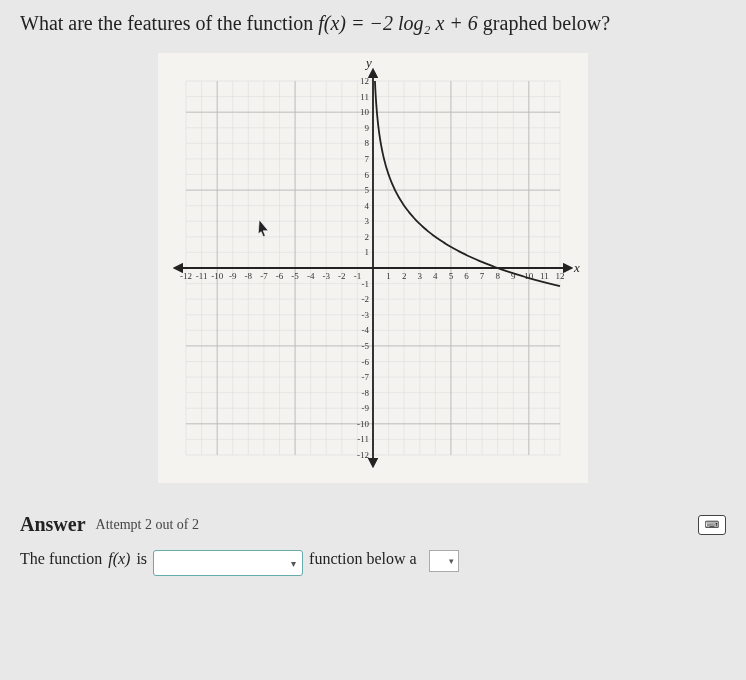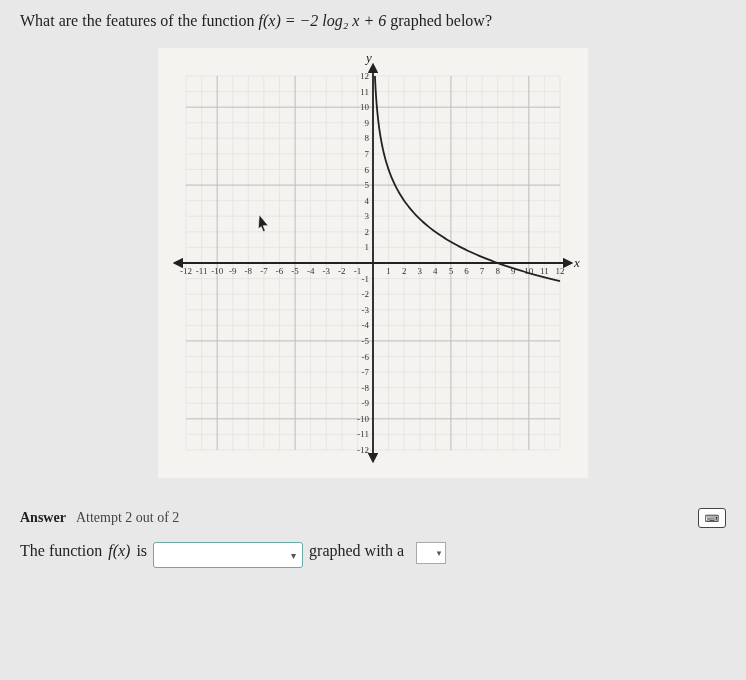--- a/index.html
+++ b/index.html
@@ -1,22 +1,22 @@
 <!DOCTYPE html>
 <html><head>
   <meta charset="utf-8">
   <style>
     * { box-sizing: border-box; margin: 0; padding: 0; }
     body { width: 746px; height: 680px; font-family: Georgia, 'Times New Roman', serif; background: #e8e8e8; padding: 12px 20px; color: #222; }
-    .question { font-size: 16px; margin-bottom: 18px; }
+    .question { font-size: 20px; margin-bottom: 18px; }
     .fn { font-style: italic; }
     .chart-wrap { display: flex; justify-content: center; margin-bottom: 30px; }
     svg.graph { background: #f5f3f0; }
     .answer-row { display: flex; align-items: center; gap: 10px; margin-top: 18px; }
-    .answer-label { font-weight: bold; font-size: 14px; }
+    .answer-label { font-weight: bold; font-size: 20px; }
     .attempt { font-size: 14px; color: #444; text-align: center; }
     .kbd-icon { margin-left: auto; width: 28px; height: 20px; border: 1.5px solid #444; border-radius: 3px; display: flex; align-items: center; justify-content: center; font-size: 10px; background: #fff; }
     .sentence-row { margin-top: 14px; font-size: 16px; display: flex; align-items: flex-start; flex-wrap: wrap; gap: 6px; }
     .blank-select { display: inline-flex; align-items: center; border: 1.5px solid #6aa; border-radius: 3px; background: #fff; height: 26px; min-width: 150px; padding: 0 6px; }
     .caret { margin-left: auto; font-size: 10px; color: #555; }
     .mini-select { display: inline-flex; align-items: center; border: 1px solid #aaa; background: #fff; height: 22px; width: 30px; padding: 0 4px; margin-left: 6px; }
     .mini-select .caret { font-size: 9px; }
   </style>
 </head>
 <body>
@@ -159,17 +159,17 @@
   </span>
 </div>
 
 <div class="sentence-row">
   <span>The function </span>
   <span class="fn">f(x)</span>
   <span> is</span>
   <span class="blank-select">
     <span class="caret">▾</span>
   </span>
-  <span>graphed with a</span>
+  <span>function below a</span>
   <span class="mini-select">
     <span class="caret">▾</span>
   </span>
 </div>
 
 </body></html>

